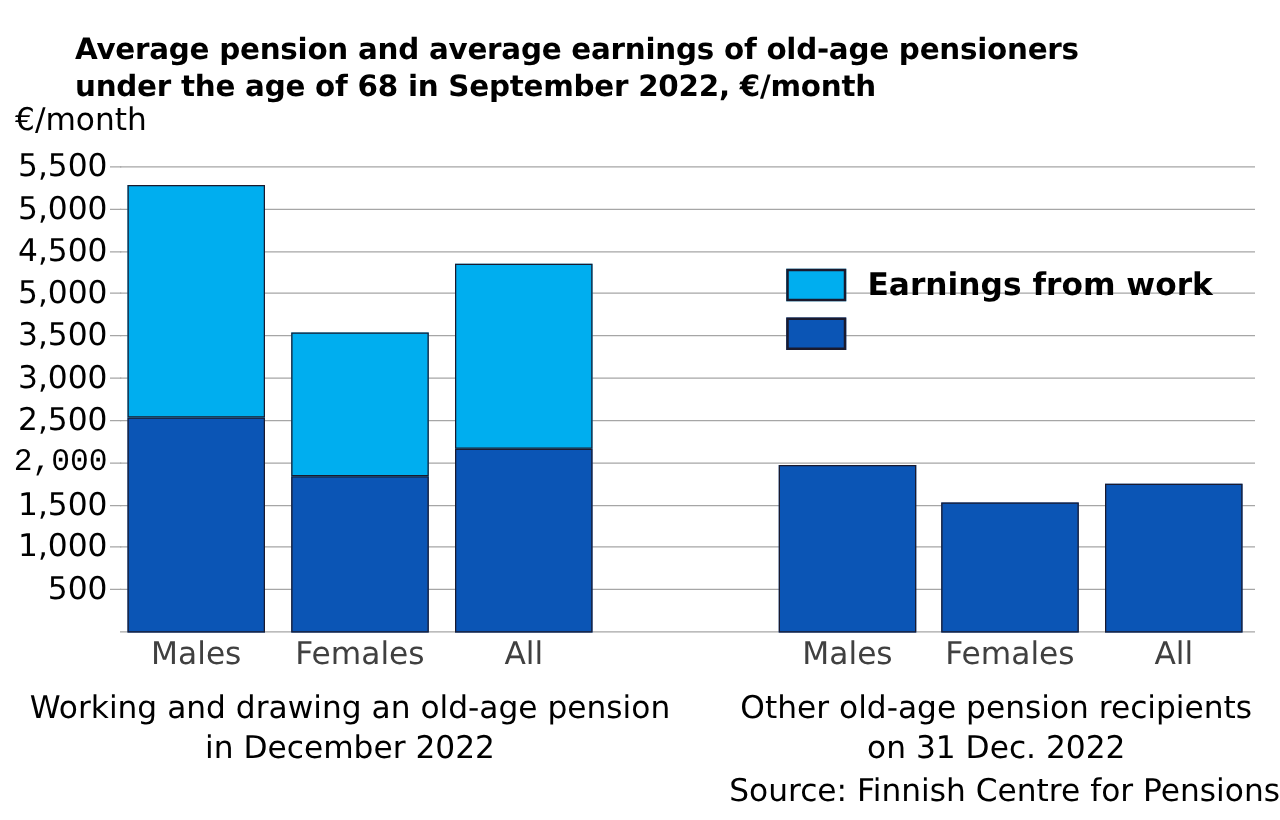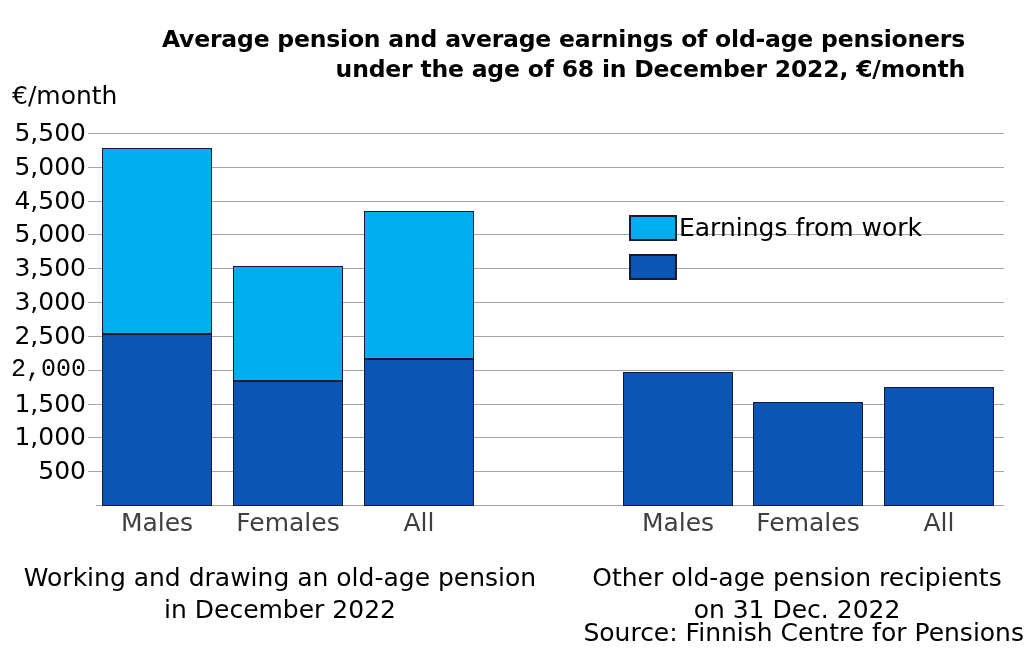--- a/index.html
+++ b/index.html
@@ -21,21 +21,21 @@
     width: 1024px;
     height: 656px;
   }
 
   
   .chart-title {
     position: absolute;
     left: 60px;
     top: 24px;
     width: 905px;
-    text-align: right;
+    text-align: left;
     font-size: 23.5px;
     font-weight: bold;
     line-height: 30px;
     color: #000000;
     letter-spacing: -0.2px;
   }
   .chart-title .line2 { display: block; }
 
   
   .axis-unit {
@@ -120,21 +120,20 @@
     top: 509px;
   }
 
   
   .group-caption {
     position: absolute;
     text-align: center;
     font-size: 25px;
     color: #000000;
     line-height: 32px;
-    margin-top: 12px;
   }
   #caption-left  { left: 6px;   top: 550px; width: 548px; }
   #caption-right { left: 570px; top: 550px; width: 454px; }
 
   .source-note {
     position: absolute;
     left: 524px;
     top: 618px;
     width: 500px;
     text-align: right;
@@ -157,35 +156,36 @@
     height: 39px;
   }
   .legend-swatch {
     width: 48px;
     height: 26px;
     box-sizing: border-box;
     border: 2.2px solid #1a1a2e;
     flex: 0 0 auto;
   }
   .legend-label {
-    margin-left: 2px;
+    margin-left: 17px;
     font-size: 25px;
     line-height: 28px;
     color: #000000;
     white-space: nowrap;
+    font-weight: bold;
   }
 </style>
 </head>
 <body>
 
 <div id="chart-root">
 
   <div class="chart-title">
     <span>Average pension and average earnings of old-age pensioners</span>
-    <span class="line2">under the age of 68 in December 2022, €/month</span>
+    <span class="line2">under the age of 68 in September 2022, €/month</span>
   </div>
 
   <div class="axis-unit">€/month</div>
 
   <div class="ylabels" id="y-labels">
       <div class="ytick-label" style="top: -13px;">5,500</div>
       <div class="ytick-label" style="top: 20.8182px; text-align: right;">5,000</div>
       <div class="ytick-label" style="top: 54.6364px;">4,500</div>
       <div class="ytick-label" style="top: 88.4545px;">5,000</div>
       <div class="ytick-label" style="top: 122.273px;">3,500</div>

